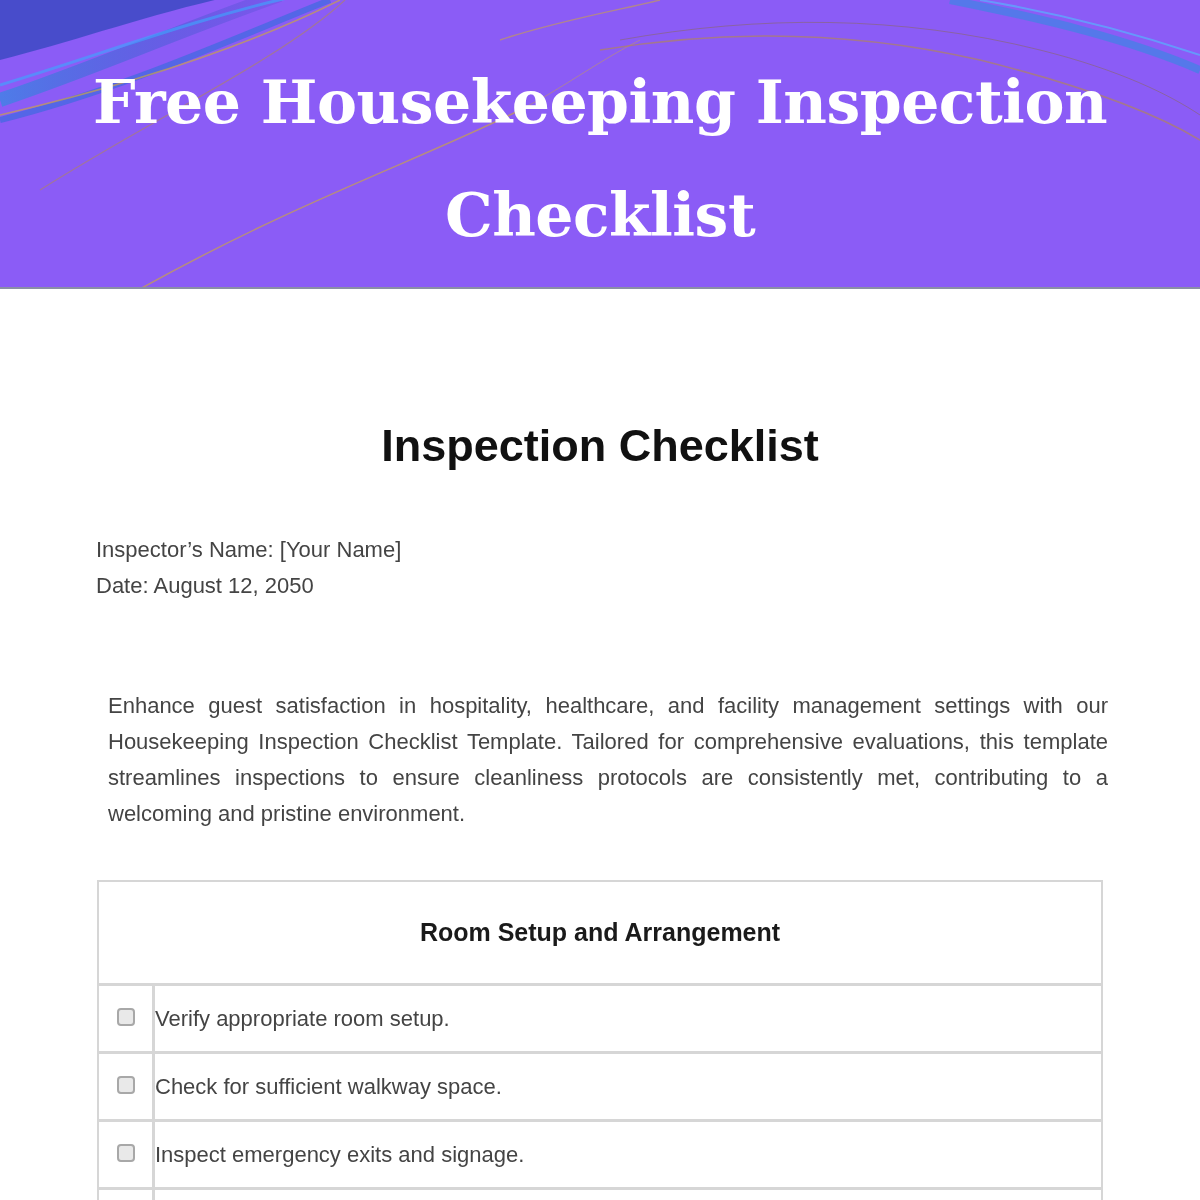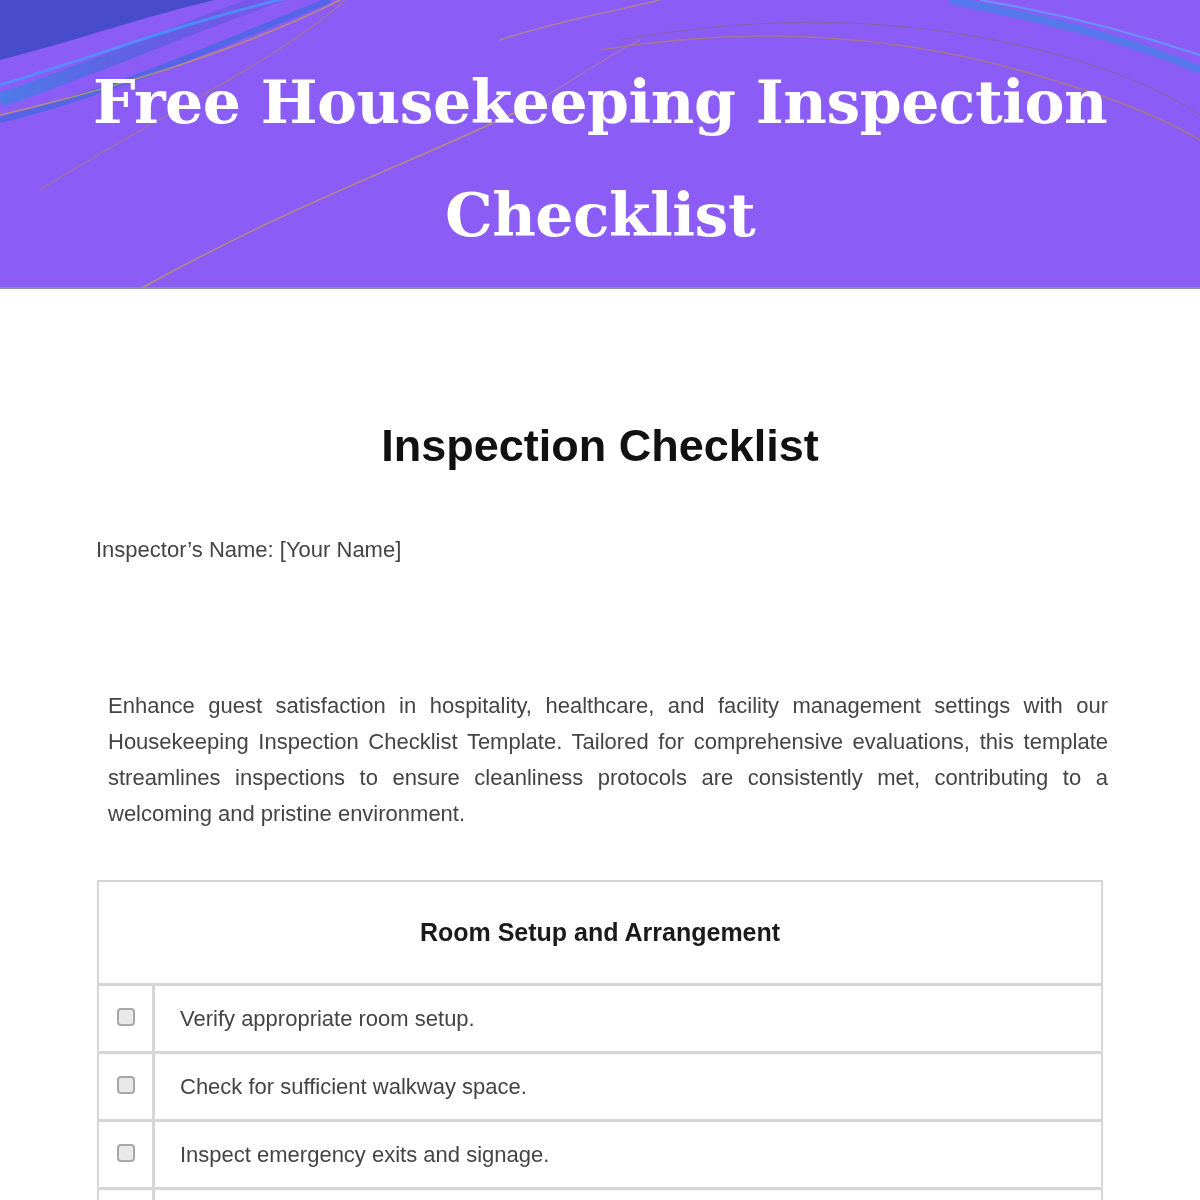--- a/index.html
+++ b/index.html
@@ -115,21 +115,21 @@
       border: 2px solid #a8a8a8;
       border-radius: 4px;
       background: #e9e9e9;
       box-sizing: border-box;
       cursor: pointer;
     }
     .cell-text {
       flex: 1;
       display: flex;
       align-items: center;
-      padding-left: 25px;
+      padding-left: 0;
       font-size: 22px;
       color: #444444;
     }
   </style>
 </head>
 <body>
 
 <div class="banner">
   <svg class="waves" viewBox="0 0 1200 289" preserveAspectRatio="none">
     <defs>
@@ -156,20 +156,21 @@
     <span>Free Housekeeping Inspection</span><br>
     <span>Checklist</span>
   </h1>
   <div class="banner-bottom"></div>
 </div>
 
 <h2 class="doc-heading">Inspection Checklist</h2>
 
 <div class="meta">
   <div>Inspector’s Name: [Your Name]</div>
+  <div>Date: August 12, 2050</div>
 </div>
 
 <p class="intro">Enhance guest satisfaction in hospitality, healthcare, and facility management settings with our Housekeeping Inspection Checklist Template. Tailored for comprehensive evaluations, this template streamlines inspections to ensure cleanliness protocols are consistently met, contributing to a welcoming and pristine environment.</p>
 
 <div class="checklist">
   <div class="section-header">Room Setup and Arrangement</div>
 
   <div class="row">
     <div class="cell-check">
       <div class="checkbox"></div>

